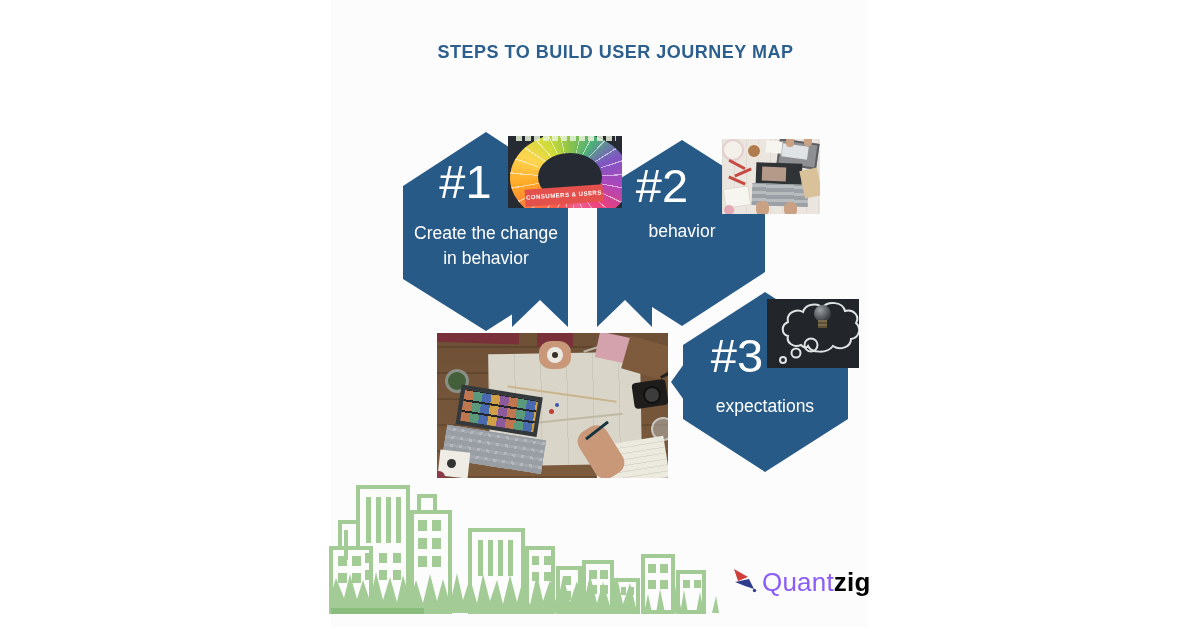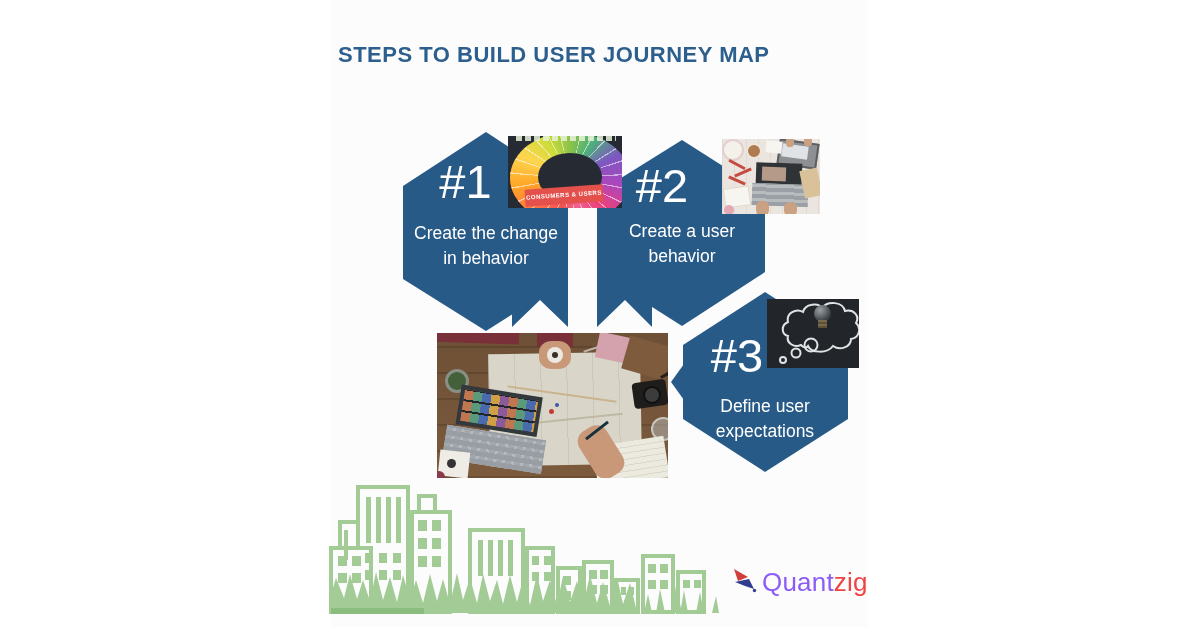--- a/index.html
+++ b/index.html
@@ -1,22 +1,22 @@
 <!DOCTYPE html>
 <html><head>
 <meta charset="utf-8">
 <style>
   html,body { margin:0; padding:0; background:#ffffff; }
   body { font-family:"Liberation Sans", sans-serif; }
   .stage { position:relative; width:1200px; height:627px; background:#ffffff; overflow:hidden; }
   .content { position:absolute; left:331px; top:0; width:537px; height:627px; background:#fcfcfd; }
   .abs { position:absolute; }
 
-  .title { position:absolute; left:338px; top:42px; width:537px; text-align:left;
-           font-size:22px; font-weight:bold; letter-spacing:.5px; color:#2c5f8d; }
+  .title { position:absolute; left:347px; top:42px; width:537px; text-align:center;
+           font-size:18px; font-weight:bold; letter-spacing:.5px; color:#2c5f8d; }
 
   svg.overlay { position:absolute; left:0; top:0; width:1200px; height:627px; pointer-events:none; }
 
   .step-number { position:absolute; color:#ffffff; font-size:47px; font-weight:normal; text-align:center; line-height:1; }
   .step-label  { position:absolute; color:#ffffff; font-size:17.5px; text-align:center; line-height:25px; }
 
   
   .img-wheel { left:508px; top:136px; width:114px; height:72px; background:#262a33; overflow:hidden; }
   .wheel-chips { position:absolute; left:8px; top:0; width:100px; height:5px;
     background:repeating-linear-gradient(90deg,#e8f2d8 0 6px, rgba(255,255,255,0) 6px 9px); opacity:.85; }
@@ -99,21 +99,21 @@
   .ph-note-w{ left:158px; top:108px; width:72px; height:42px; background:#eceade; transform:rotate(-9deg);
     background-image:repeating-linear-gradient(0deg, rgba(0,0,0,.08) 0 1px, rgba(0,0,0,0) 1px 6px); }
   .ph-insta { left:2px; top:118px; width:30px; height:26px; background:#efece6; transform:rotate(6deg); }
   .ph-ilens { left:10px; top:126px; width:9px; height:9px; border-radius:50%; background:#333; }
   .ph-yarn  { left:-4px; top:138px; width:12px; height:12px; border-radius:50%; background:#8b3a4a; }
 
   
   .logo { position:absolute; left:733px; top:564px; height:36px; display:flex; align-items:center; }
   .logo-text { font-size:26px; letter-spacing:.2px; margin-left:3px; }
   .logo-quant { color:#8b5cf6; }
-  .logo-zig { color:#ef4444; }
+  .logo-zig { color:#000000;font-weight:bold; }
 </style>
 </head>
 <body>
 
 <div class="stage">
   <div class="content"></div>
 
   <div class="title">STEPS TO BUILD USER JOURNEY MAP</div>
 
   <svg class="overlay" viewBox="0 0 1200 627">
@@ -272,27 +272,25 @@
   </div>
 
   <div class="step-number" style="left:403px; top:158px; width:125px;">#1</div>
   <div class="step-label" style="left:398px; top:221px; width:176px;">
     <div>Create the change</div>
     <div>in behavior</div>
   </div>
 
   <div class="step-number" style="left:600px; top:162px; width:124px;">#2</div>
   <div class="step-label" style="left:594px; top:219px; width:176px;">
-    <div>Create a user</div>
     <div>behavior</div>
   </div>
 
   <div class="step-number" style="left:675px; top:332px; width:124px;">#3</div>
   <div class="step-label" style="left:677px; top:394px; width:176px;">
-    <div>Define user</div>
     <div>expectations</div>
   </div>
 
   <div class="logo">
     <svg width="26" height="30" viewBox="0 0 26 30">
       <path d="M1,2 L15,10 L5,14 Z" fill="#cf3f3c"></path>
       <path d="M2,15 L16,12 L21,22 L12,19 Z" fill="#303d8e"></path>
       <circle cx="21.5" cy="23.5" r="1.7" fill="#303d8e"></circle>
     </svg>
     <span class="logo-text"><span class="logo-quant">Quant</span><span class="logo-zig">zig</span></span>

